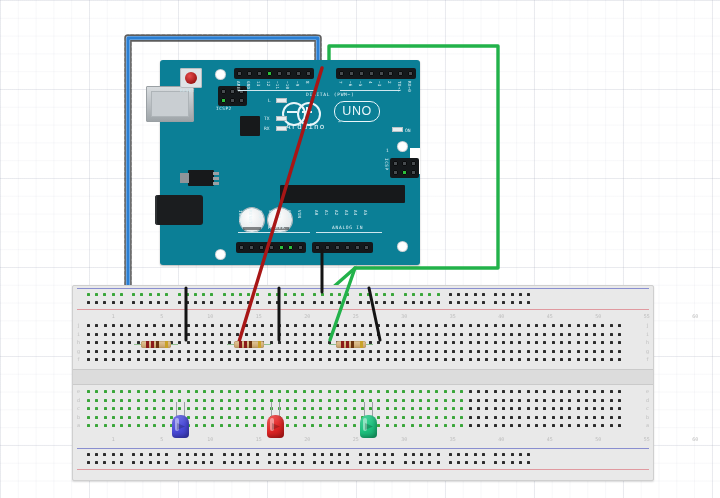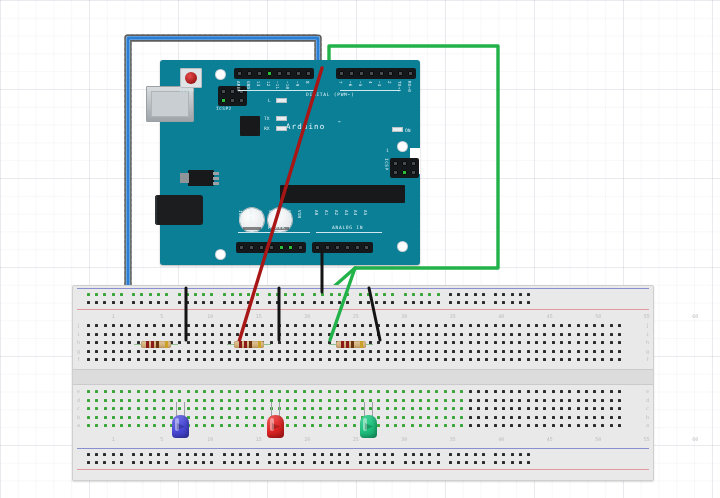--- a/index.html
+++ b/index.html
@@ -249,20 +249,30 @@
       </div>
     <div class="cap" id="cap2">
         <div class="bar"></div>
       </div>
 
     <div class="mount" style="left:56px;top:10px;"></div>
     <div class="mount" style="left:238px;top:82px;"></div>
     <div class="mount" style="left:238px;top:182px;"></div>
     <div class="mount" style="left:56px;top:190px;"></div>
 
+    <div id="logo">
+      <div class="inf">
+        <div class="circ a"></div>
+          <div class="circ b"></div>
+        <div class="minus"></div>
+          <div class="plusH"></div>
+          <div class="plusV"></div>
+      </div>
+      <div class="uno">UNO</div>
+    </div>
     <div id="ardtxt">Arduino</div>
     <div id="ardtm">™</div>
 
     <div class="ledrow" style="left:108px;top:38px;">L</div>
     <div class="ledpad" style="left:116px;top:38px;"></div>
     <div class="ledrow" style="left:104px;top:56px;">TX</div>
     <div class="ledpad" style="left:116px;top:56px;"></div>
     <div class="ledrow" style="left:104px;top:66px;">RX</div>
     <div class="ledpad" style="left:116px;top:66px;"></div>
     <div class="ledpad" id="onpad"></div>

